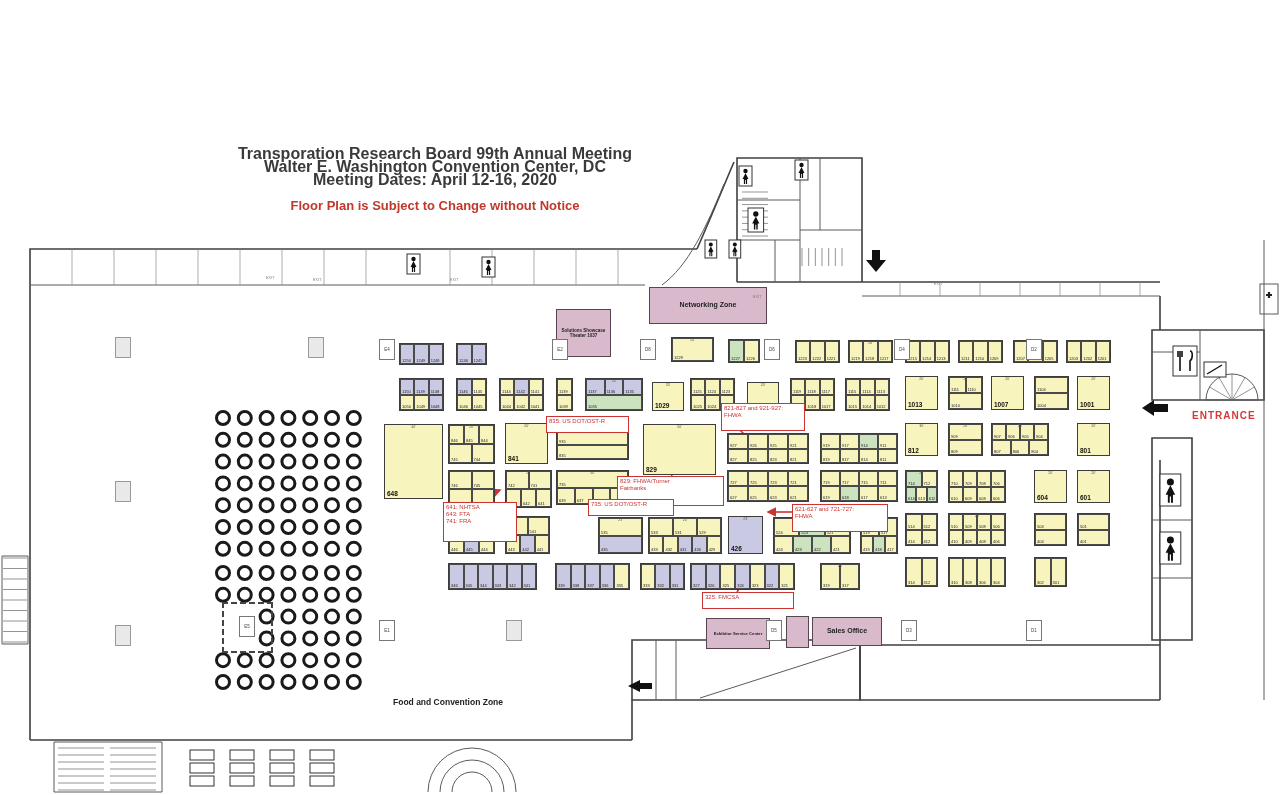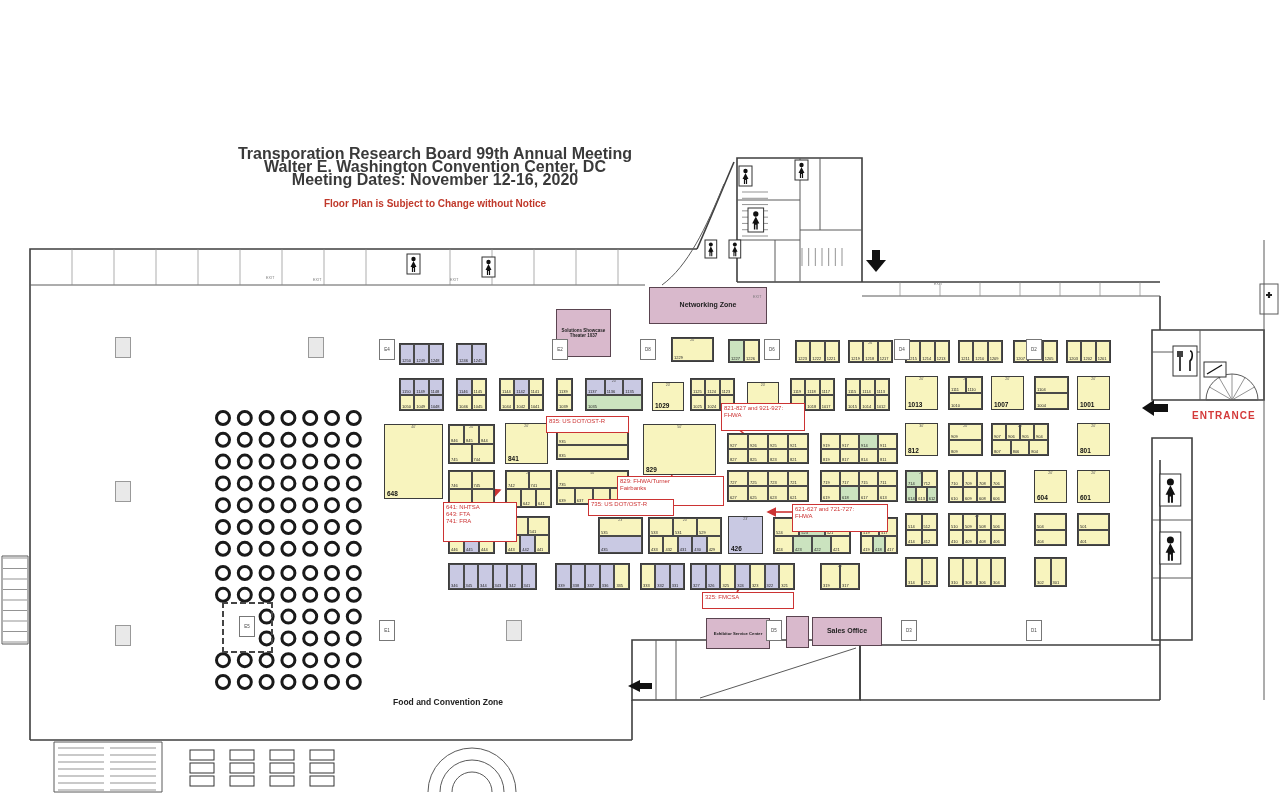--- a/index.html
+++ b/index.html
@@ -2,21 +2,21 @@
 <html><head>
 <meta charset="utf-8">
 <style>
   html,body{margin:0;padding:0;background:#fff;}
   #page{position:relative;width:1280px;height:795px;background:#fff;overflow:hidden;
         font-family:"Liberation Sans",sans-serif;}
   .abs{position:absolute;}
   
   #title-block{left:230px;top:147px;width:410px;text-align:center;color:#3a3a3a;}
   #title-block .tl{font-size:16px;font-weight:bold;line-height:13px;}
-  #notice{margin-top:12px;font-size:10px;font-weight:bold;color:#c0392b;}
+  #notice{margin-top:12px;font-size:13px;font-weight:bold;color:#c0392b;}
   
   .zone{background:#d9b9cc;border:1.5px solid #5a4450;color:#222;display:flex;
         align-items:center;justify-content:center;text-align:center;font-weight:bold;
         white-space:pre-line;line-height:1.2;}
   
   .block{position:absolute;border:1px solid #3c3c3c;display:flex;flex-direction:column;box-sizing:border-box;background:#fff;}
   .brow{display:flex;flex:1;}
   .bcell{flex:1;position:relative;border:0.5px solid #4a4a4a;box-sizing:border-box;}
   .bcell span{position:absolute;left:1px;bottom:0;font-size:4px;color:#222;line-height:5px;}
   .bold-label{position:absolute;left:2px;bottom:1px;font-size:6.5px;font-weight:bold;color:#111;}
@@ -287,21 +287,21 @@
     </g>
     <g>
       <rect x="640" y="683" width="12" height="6" fill="#111"></rect>
       <path d="M628,686 L640,680 V692 Z" fill="#111"></path>
     </g>
   </svg>
 
   <div class="abs" id="title-block">
     <div class="tl">Transporation Research Board 99th Annual Meeting</div>
     <div class="tl">Walter E. Washington Convention Center, DC</div>
-    <div class="tl">Meeting Dates: November 12-16, 2020</div>
+    <div class="tl">Meeting Dates: April 12-16, 2020</div>
     <div id="notice">Floor Plan is Subject to Change without Notice</div>
   </div>
 
   <div class="abs" id="entrance-label" style="left:1192px;top:410px;">ENTRANCE</div>
   <div class="abs" id="food-zone-label" style="left:393px;top:697px;">Food and Convention Zone</div>
 
   <div class="abs" id="zone-layer" style="left:0;top:0;">
       <div class="zone abs" style="left: 649px; top: 287px; width: 116px; height: 35px; font-size: 7px;">Networking Zone</div>
       <div class="zone abs" style="left: 556px; top: 309px; width: 53px; height: 46px; font-size: 4.5px;">Solutions Showcase
 Theater 1037</div>

